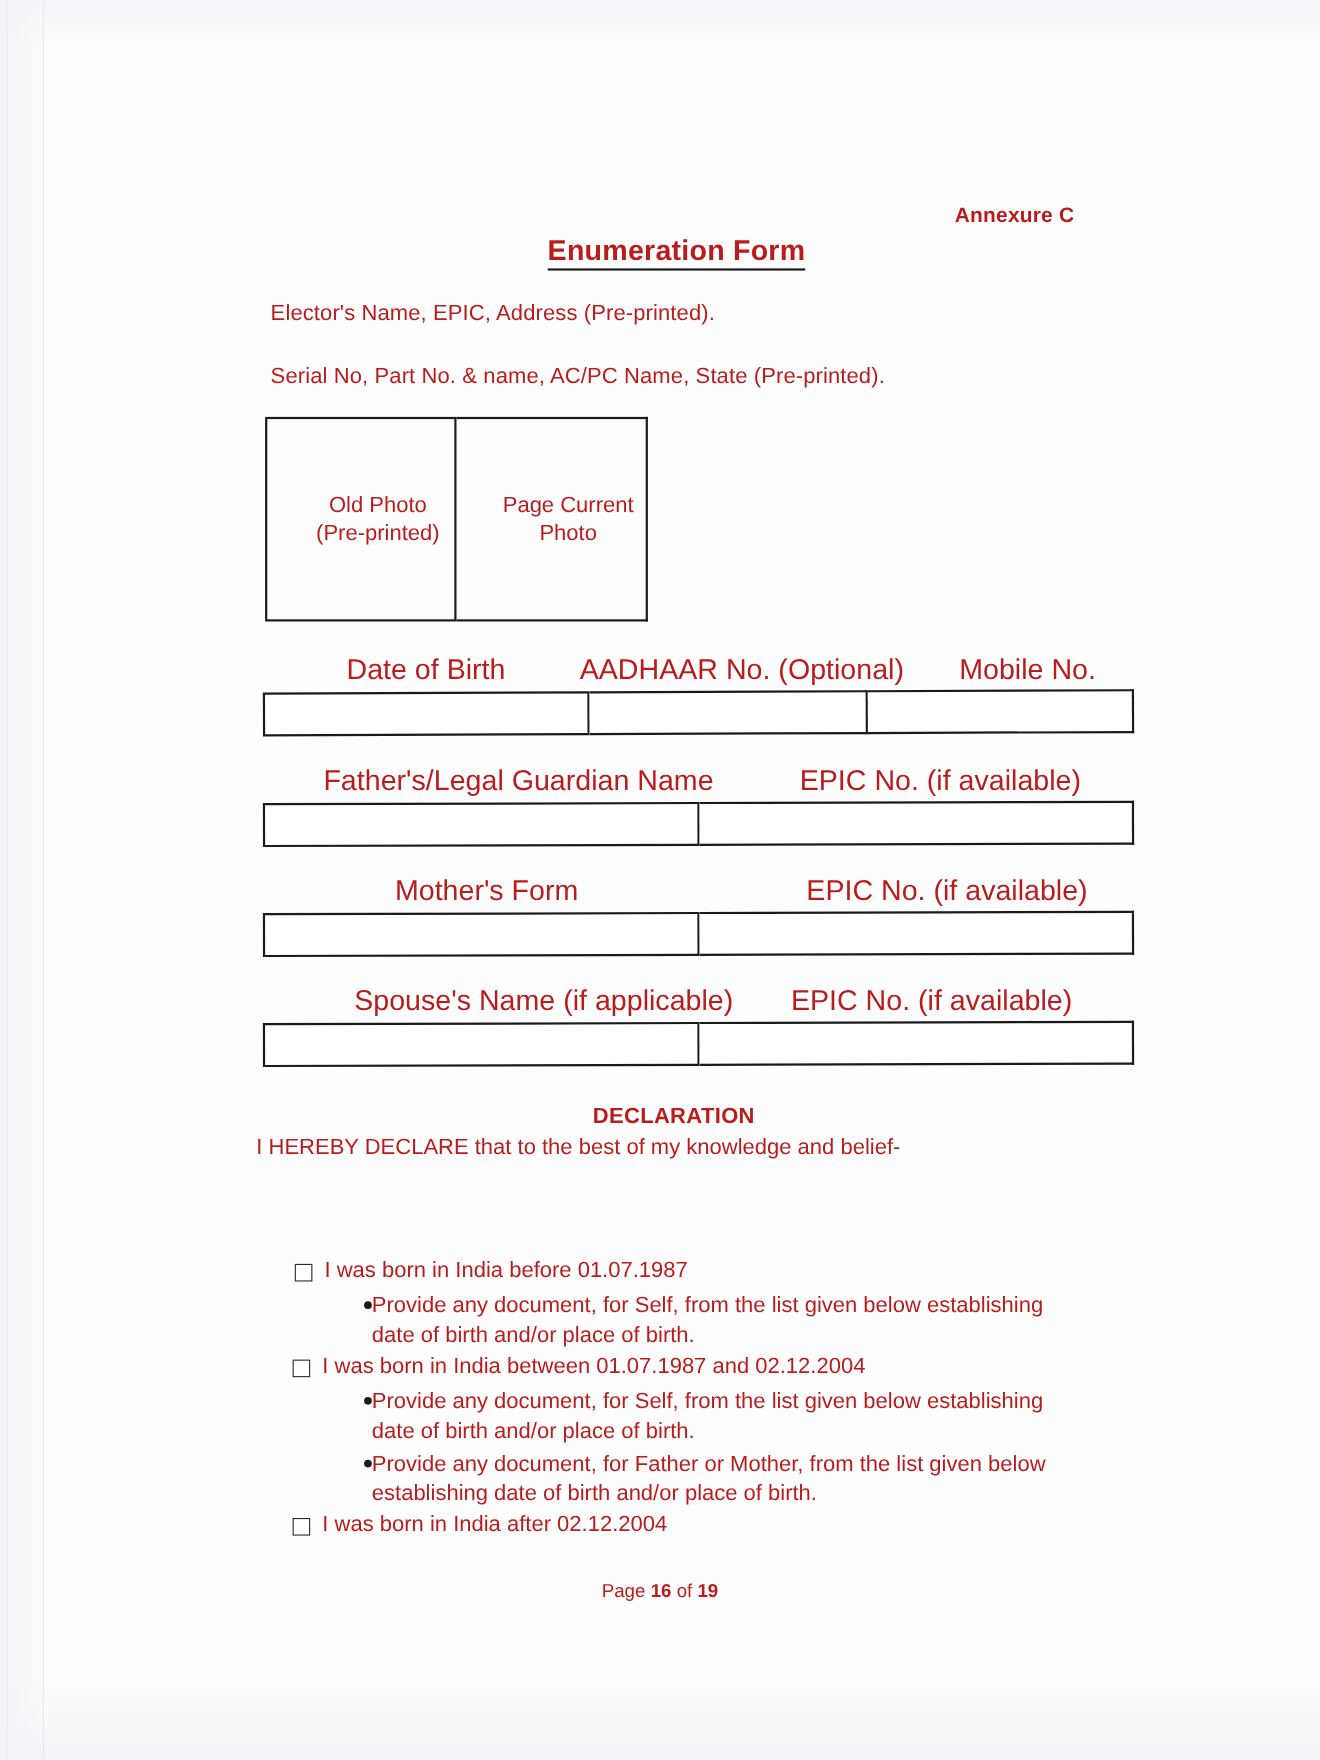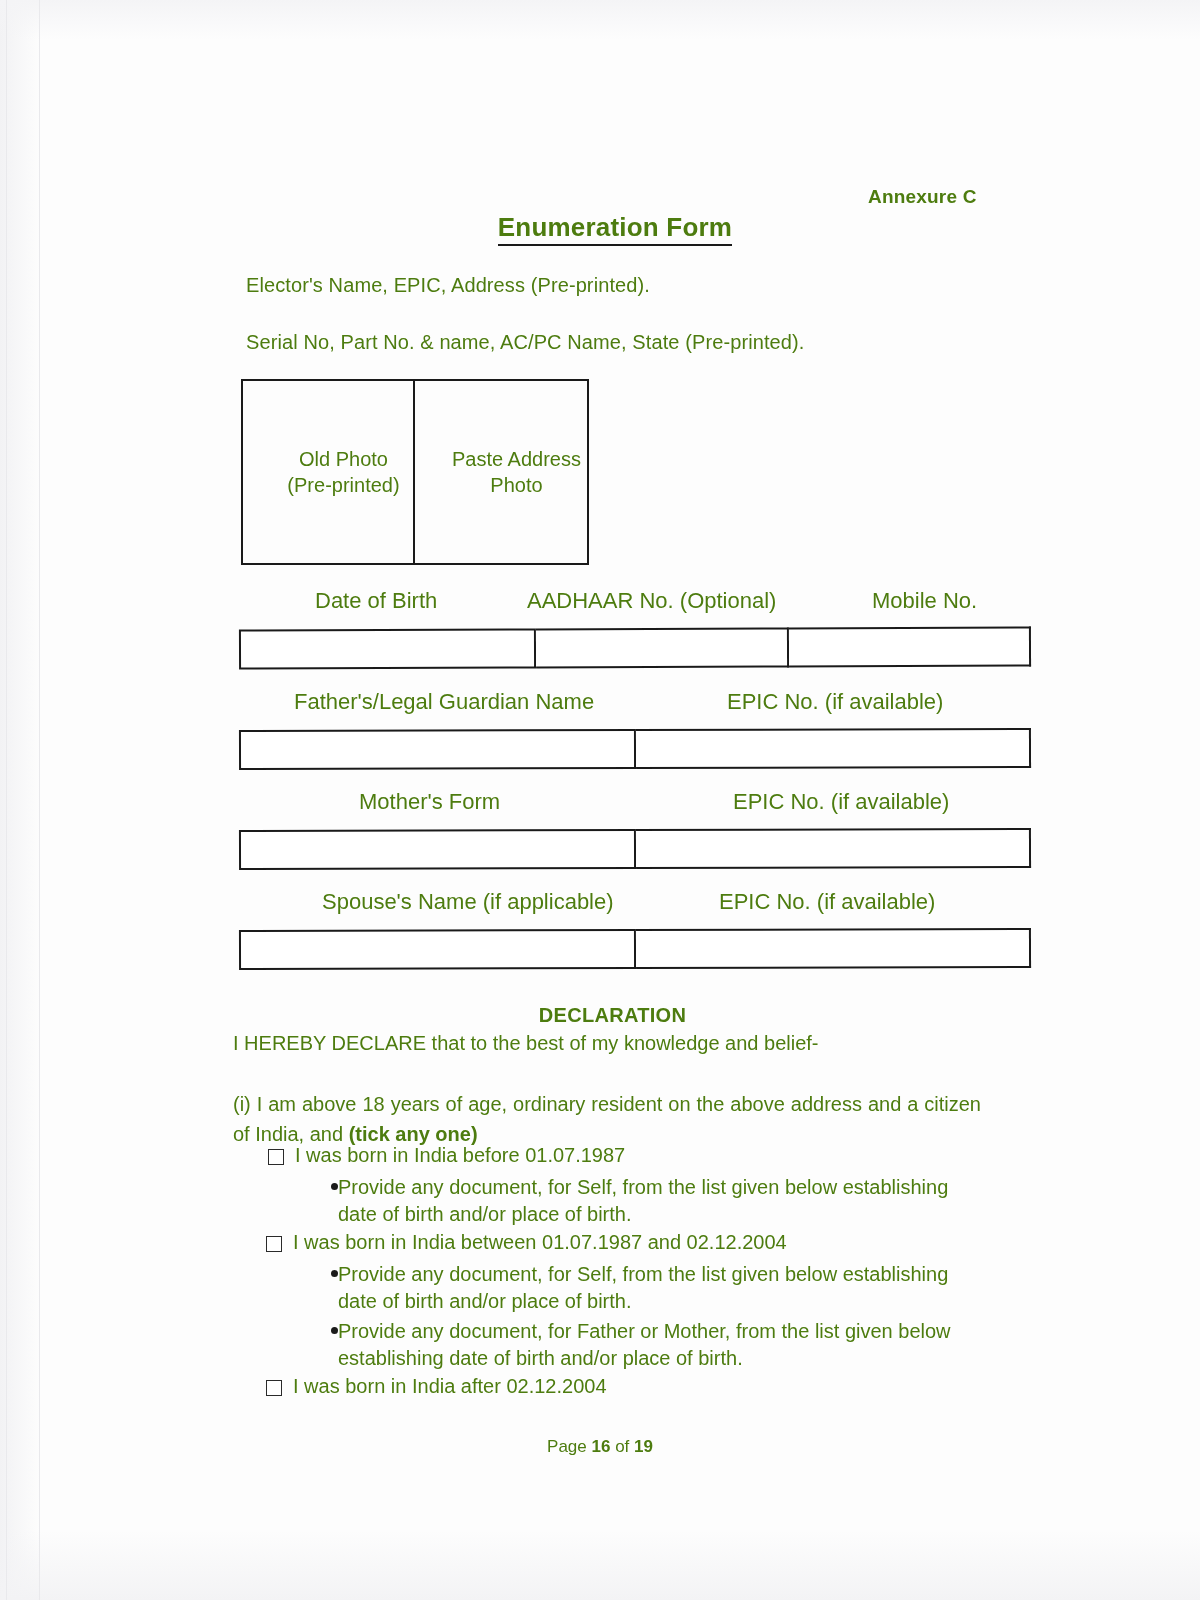--- a/index.html
+++ b/index.html
@@ -6,21 +6,21 @@
     margin: 0;
     padding: 0;
     background: #ffffff;
   }
   .page {
     position: relative;
     width: 1200px;
     height: 1600px;
     background: #fdfdfd;
     font-family: "Liberation Sans", sans-serif;
-    color: #4d7c0f;
+    color: #b91c1c;
     overflow: hidden;
   }
   
   .scan-line {
     position: absolute;
     top: 0;
     width: 1px;
     height: 100%;
     background: #e9e9ec;
   }
@@ -109,23 +109,23 @@
   .field-row {
     position: absolute;
     left: 239px;
   }
   .labels {
     position: relative;
     height: 28px;
   }
   .labels .lab {
     position: absolute;
-    font-size: 22px;
+    font-size: 26px;
     white-space: nowrap;
-    bottom: 14px;
+    bottom: 4px;
   }
   .boxes {
     display: flex;
   }
   .cell {
     border: 2px solid #1a1a1a;
     height: 40px;
     box-sizing: border-box;
     background: #ffffff;
   }
@@ -254,21 +254,21 @@
 
     <div class="photo-row">
       <div class="photo-box old">
         <div>
           <div>Old Photo</div>
           <div>(Pre-printed)</div>
         </div>
       </div>
       <div class="photo-box current">
         <div>
-          <div>Paste Address</div>
+          <div>Page Current</div>
           <div>Photo</div>
         </div>
       </div>
     </div>
 
     <div class="field-row row1">
       <div class="labels">
         <div class="lab lab1">Date of Birth</div>
         <div class="lab lab2">AADHAAR No. (Optional)</div>
         <div class="lab lab3">Mobile No.</div>
@@ -309,23 +309,20 @@
       </div>
       <div class="boxes">
         <div class="cell c1"></div>
         <div class="cell c2"></div>
       </div>
     </div>
 
     <div class="declaration-title">DECLARATION</div>
     <div class="declaration-intro">I HEREBY DECLARE that to the best of my knowledge and belief-</div>
 
-    <div class="clause">
-      <span>(i) I am above 18 years of age, ordinary resident on the above address and a citizen of India, and </span><b>(tick any one)</b>
-    </div>
 
     <div class="check-item chk1">
       <span class="checkbox"></span>
       <span>I was born in India before 01.07.1987</span>
     </div>
 
     <div class="bullet-item bul1">
       <span class="dot"></span>
       <span>Provide any document, for Self, from the list given below establishing date of birth and/or place of birth.</span>
     </div>

